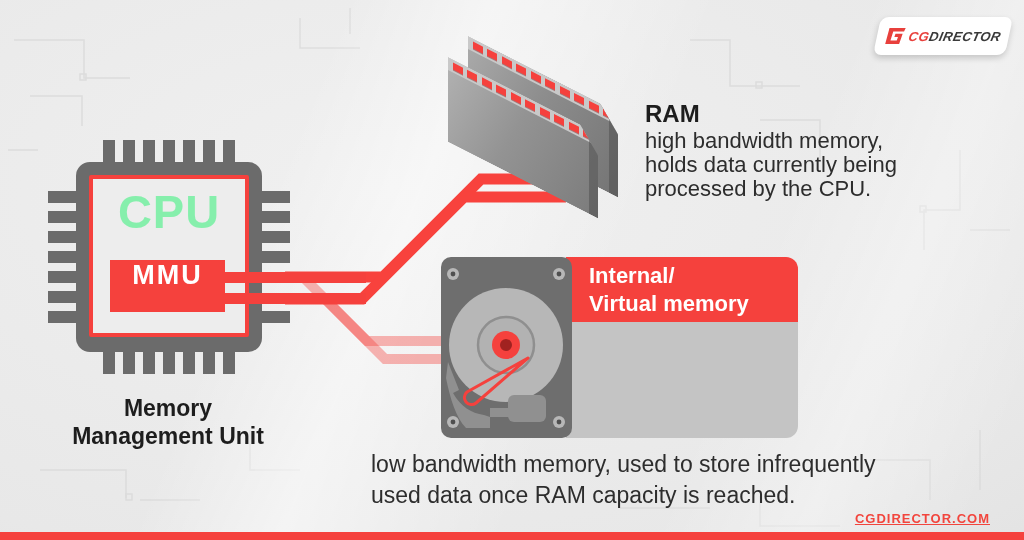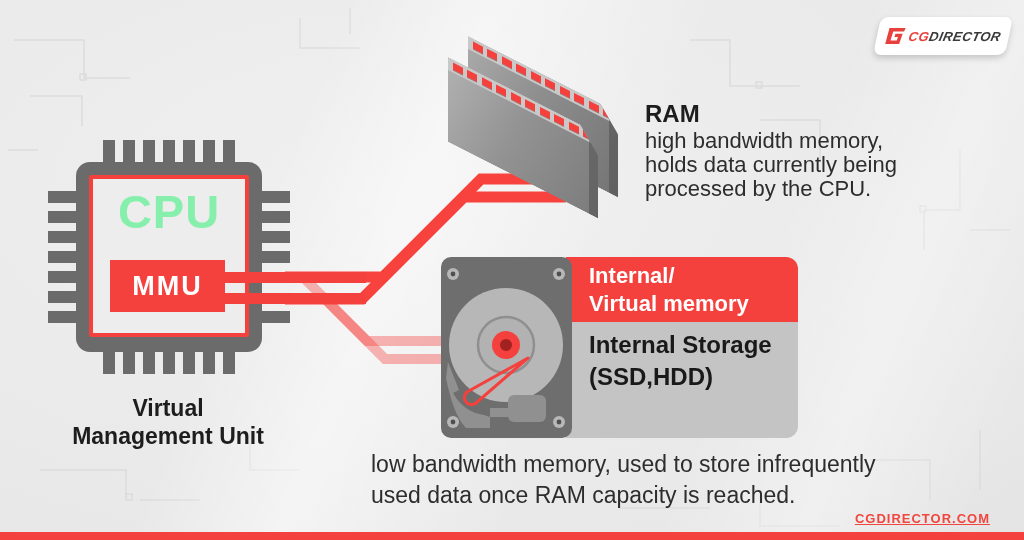--- a/index.html
+++ b/index.html
@@ -20,21 +20,21 @@
   .chip{position:absolute;left:76px;top:162px;width:186px;height:190px;background:#6b6b6b;border-radius:14px;}
   .pins-top,.pins-bottom{position:absolute;left:0;width:186px;display:flex;gap:8px;justify-content:center;}
   .pins-top{top:-22px;} .pins-bottom{bottom:-22px;}
   .pins-top .pin,.pins-bottom .pin{width:12px;height:24px;background:#6b6b6b;}
   .pins-left,.pins-right{position:absolute;top:0;height:190px;display:flex;flex-direction:column;gap:8px;justify-content:center;}
   .pins-left{left:-28px;} .pins-right{right:-28px;}
   .pins-left .pin,.pins-right .pin{width:30px;height:12px;background:#6b6b6b;}
   .pin.hidden{visibility:hidden;}
   .chip-frame{position:absolute;left:13px;top:13px;width:152px;height:154px;border:4px solid #f5413d;background:#ededed;border-radius:2px;}
   .chip-label{position:absolute;left:0;top:22px;width:186px;text-align:center;font-size:47px;font-weight:700;letter-spacing:1px;color:#86efac;}
-  .mmu-box{position:absolute;left:34px;top:98px;width:115px;height:52px;background:#f5413d;display:flex;align-items:center;justify-content:center;}
+  .mmu-box{position:absolute;left:34px;top:98px;width:115px;height:52px;background:#f5413d;display:flex;align-items:flex-start;justify-content:center;}
   .mmu-box span{color:#fff;font-size:27px;font-weight:700;letter-spacing:2px;}
   .mmu-tab{position:absolute;left:149px;width:141px;height:11px;background:#f5413d;}
   .chip-caption{position:absolute;left:18px;top:394px;width:300px;text-align:center;font-size:23px;font-weight:700;color:#1d1d1d;line-height:28px;white-space:pre-line;}
 
   
   .ram-group{position:absolute;left:448px;top:36px;width:210px;height:215px;}
   .stick{position:absolute;width:150px;height:85px;transform:skewY(27deg);transform-origin:0 0;
     background:linear-gradient(115deg,#b2b2b2 0%,#939393 45%,#7b7b7b 100%);
     clip-path:polygon(0 0, calc(100% - 18px) 0, 100% 22px, 100% 100%, 0 100%);}
   .stick.back{left:20px;top:0;background:linear-gradient(115deg,#ababab 0%,#8d8d8d 45%,#747474 100%);}
@@ -164,21 +164,21 @@
         <span class="pin"></span>
     </div>
     <div class="chip-frame"></div>
     <div class="chip-label">CPU</div>
     <div class="mmu-tab" style="top:110px;"></div>
     <div class="mmu-tab" style="top:131px;"></div>
     <div class="mmu-box">
       <span>MMU</span>
     </div>
   </div>
-  <div class="chip-caption">Virtual
+  <div class="chip-caption">Memory
 Management Unit</div>
 
   <svg class="storage-svg" width="380" height="195" viewBox="0 0 380 195">
     <path d="M136 7 h220 a12 12 0 0 1 12 12 v53 h-232 z" fill="#f5413d"></path>
     <path d="M136 72 h232 v104 a12 12 0 0 1 -12 12 h-220 z" fill="#c4c4c4"></path>
     <rect x="11" y="7" width="131" height="181" rx="10" fill="#6e6e6e"></rect>
     <circle cx="76" cy="95" r="57" fill="#b7b7b7"></circle>
     <circle cx="76" cy="95" r="28" fill="#b2b2b2" stroke="#8f8f8f" stroke-width="2.5"></circle>
     <circle cx="76" cy="95" r="14" fill="#f5413d"></circle>
     <circle cx="76" cy="95" r="6" fill="#a12220"></circle>
@@ -192,22 +192,20 @@
       <circle cx="129" cy="24" r="6" fill="#b7b7b7"></circle>
         <circle cx="129" cy="24" r="2.4" fill="#4f4f4f"></circle>
       <circle cx="23" cy="172" r="6" fill="#b7b7b7"></circle>
         <circle cx="23" cy="172" r="2.4" fill="#4f4f4f"></circle>
       <circle cx="129" cy="172" r="6" fill="#b7b7b7"></circle>
         <circle cx="129" cy="172" r="2.4" fill="#4f4f4f"></circle>
     </g>
   </svg>
   <div class="pagefile-label">Internal/
 Virtual memory</div>
-  <div class="storage-label">Internal Storage
-(SSD,HDD)</div>
 
   <div class="ram-title">RAM</div>
   <div class="ram-desc">high bandwidth memory,
 holds data currently being
 processed by the CPU.</div>
   <div class="storage-desc">low bandwidth memory, used to store infrequently
 used data once RAM capacity is reached.</div>
 
   <div class="logo-badge">
     <svg width="20" height="18" viewBox="0 0 22 20">

